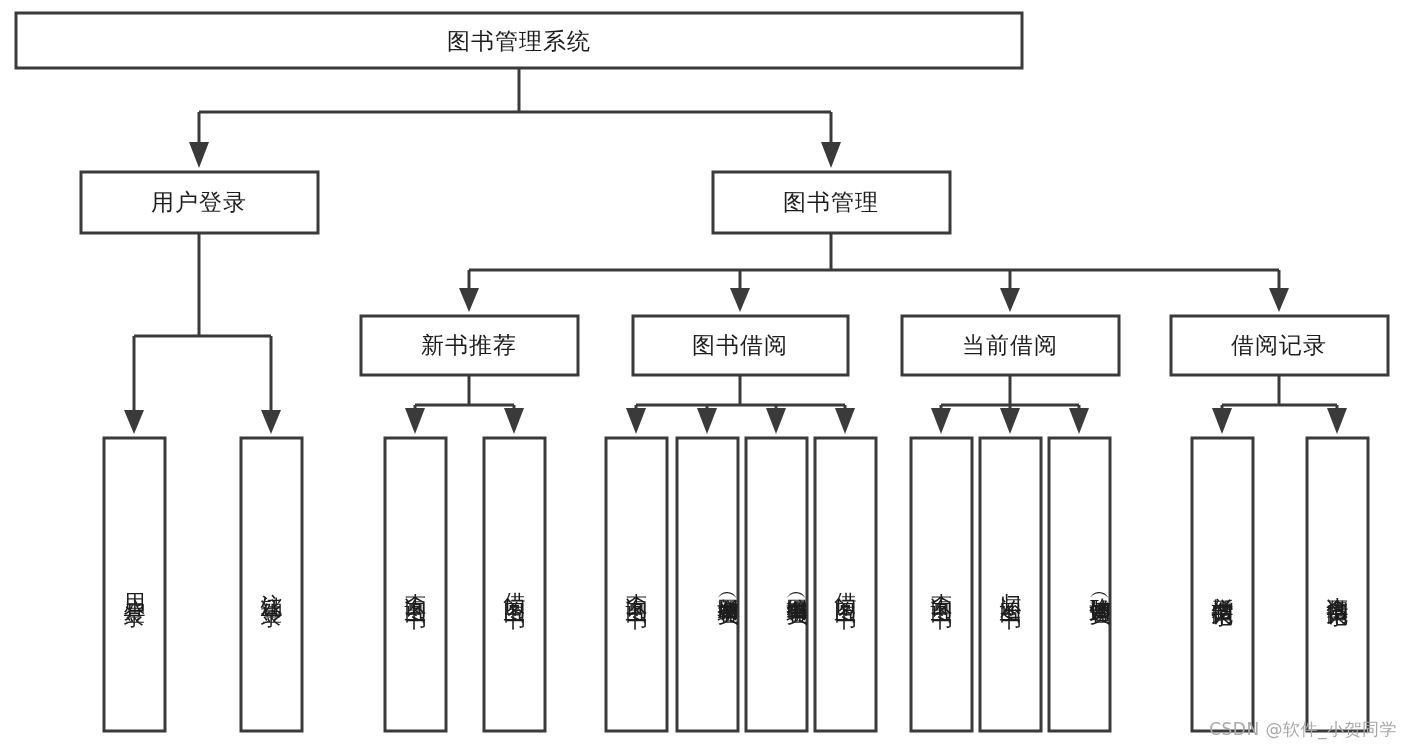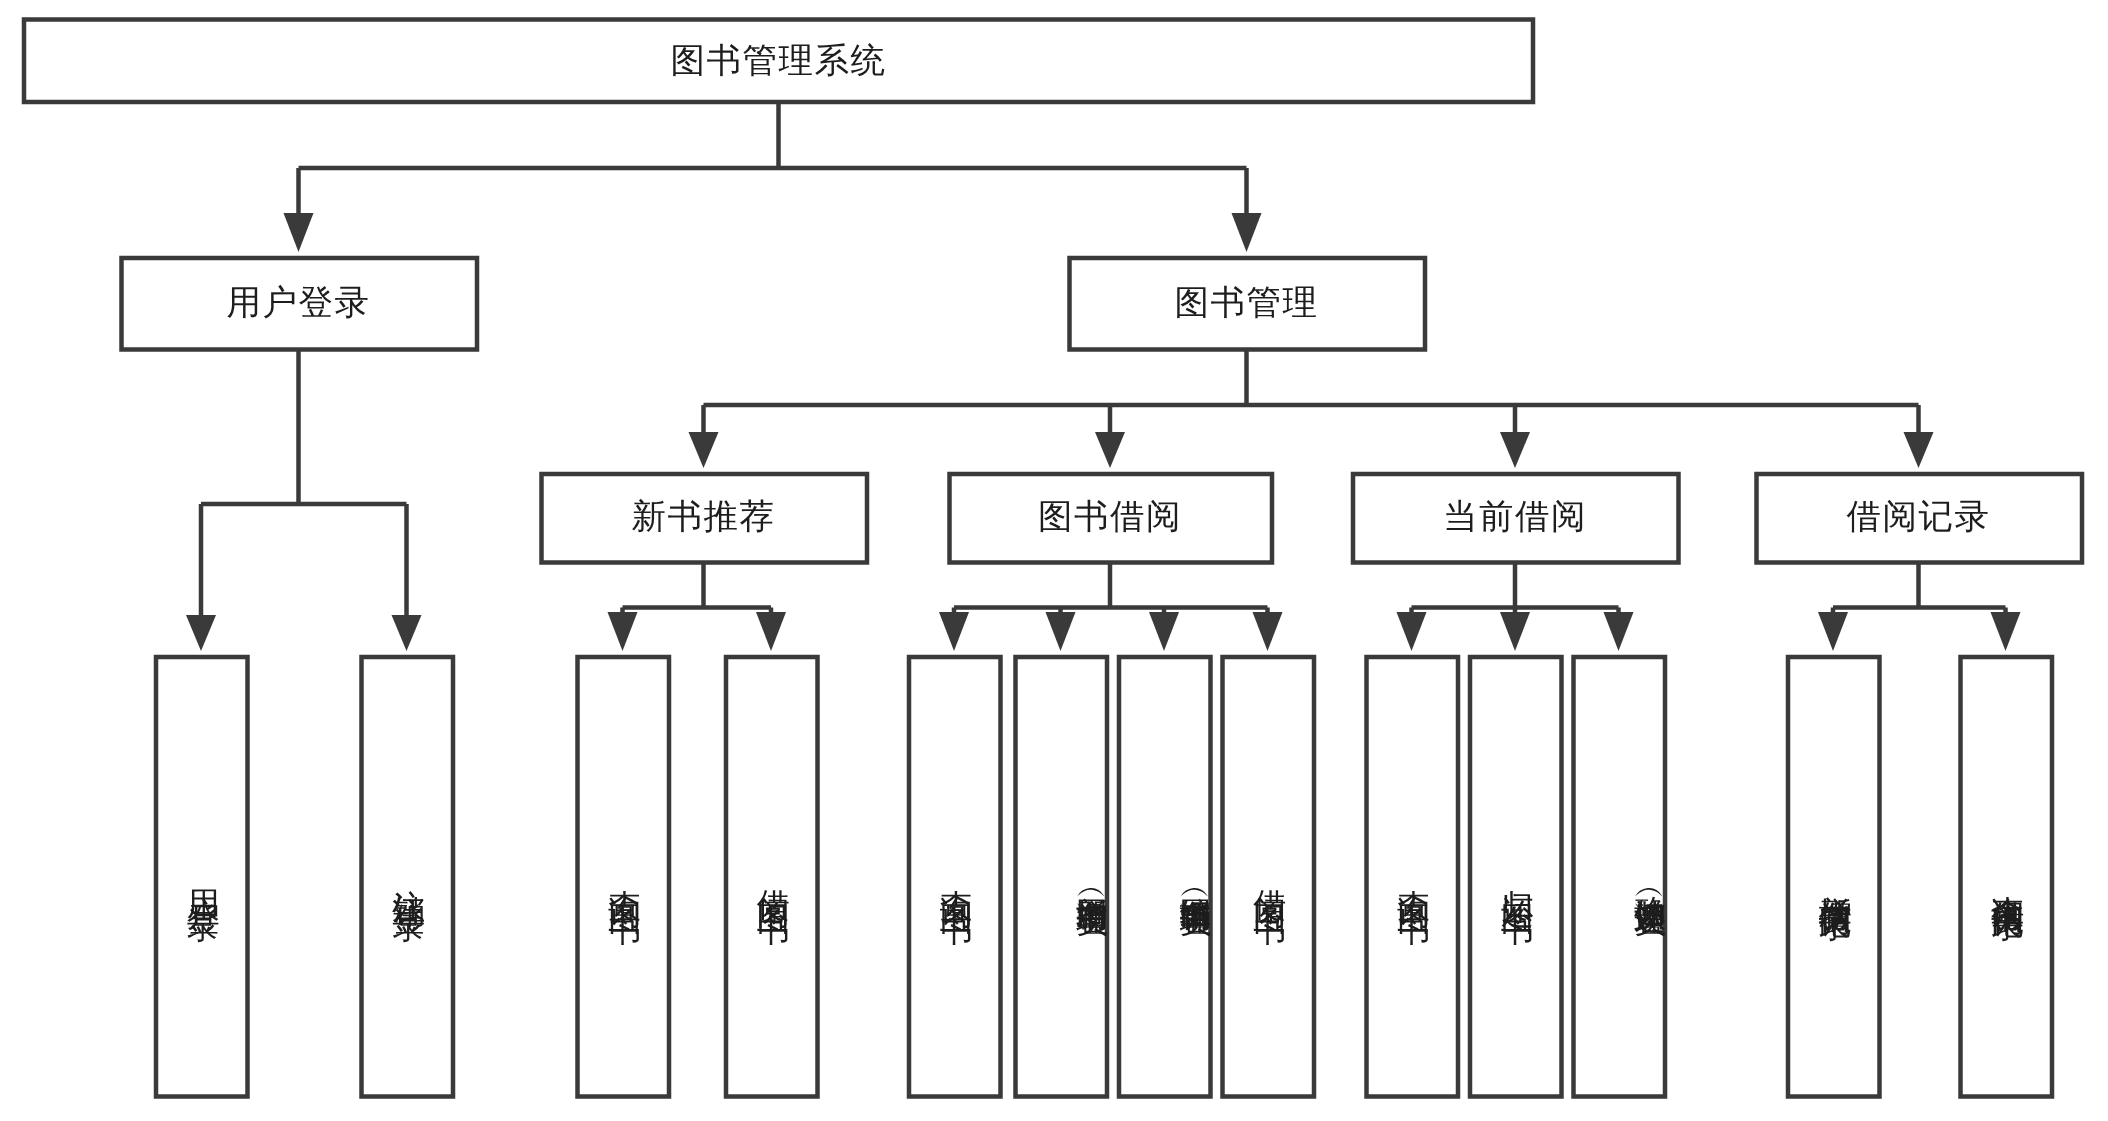--- a/index.html
+++ b/index.html
@@ -217,14 +217,15 @@
   <div class="node-label-v-wrap" style="left:606px; top:438px; width:61px; height:293px;">查询图书</div>
   <div class="node-label-v-wrap" style="left:677px; top:440px; width:61px; height:291px; align-items:flex-start; font-size:21px; letter-spacing:1px;">新增图书（管理员）</div>
   <div class="node-label-v-wrap" style="left:746px; top:440px; width:61px; height:291px; align-items:flex-start; font-size:21px; letter-spacing:1px;">编辑图书（管理员）</div>
   <div class="node-label-v-wrap" style="left:815px; top:438px; width:61px; height:293px;">借阅图书</div>
   <div class="node-label-v-wrap" style="left:911px; top:438px; width:61px; height:293px;">查询图书</div>
   <div class="node-label-v-wrap" style="left:980px; top:438px; width:61px; height:293px;">归还图书</div>
   <div class="node-label-v-wrap" style="left:1049px; top:440px; width:61px; height:291px; align-items:flex-start; font-size:21px; letter-spacing:1px;">确认归还（管理员）</div>
   <div class="node-label-v-wrap" style="left:1192px; top:438px; width:61px; height:293px; letter-spacing:2px;">新增借阅记录</div>
   <div class="node-label-v-wrap" style="left:1307px; top:438px; width:61px; height:293px; letter-spacing:2px;">查询借阅记录</div>
 
+  <div class="watermark">CSDN @软件_小贺同学</div>
 
 </div>
 
 </body></html>

